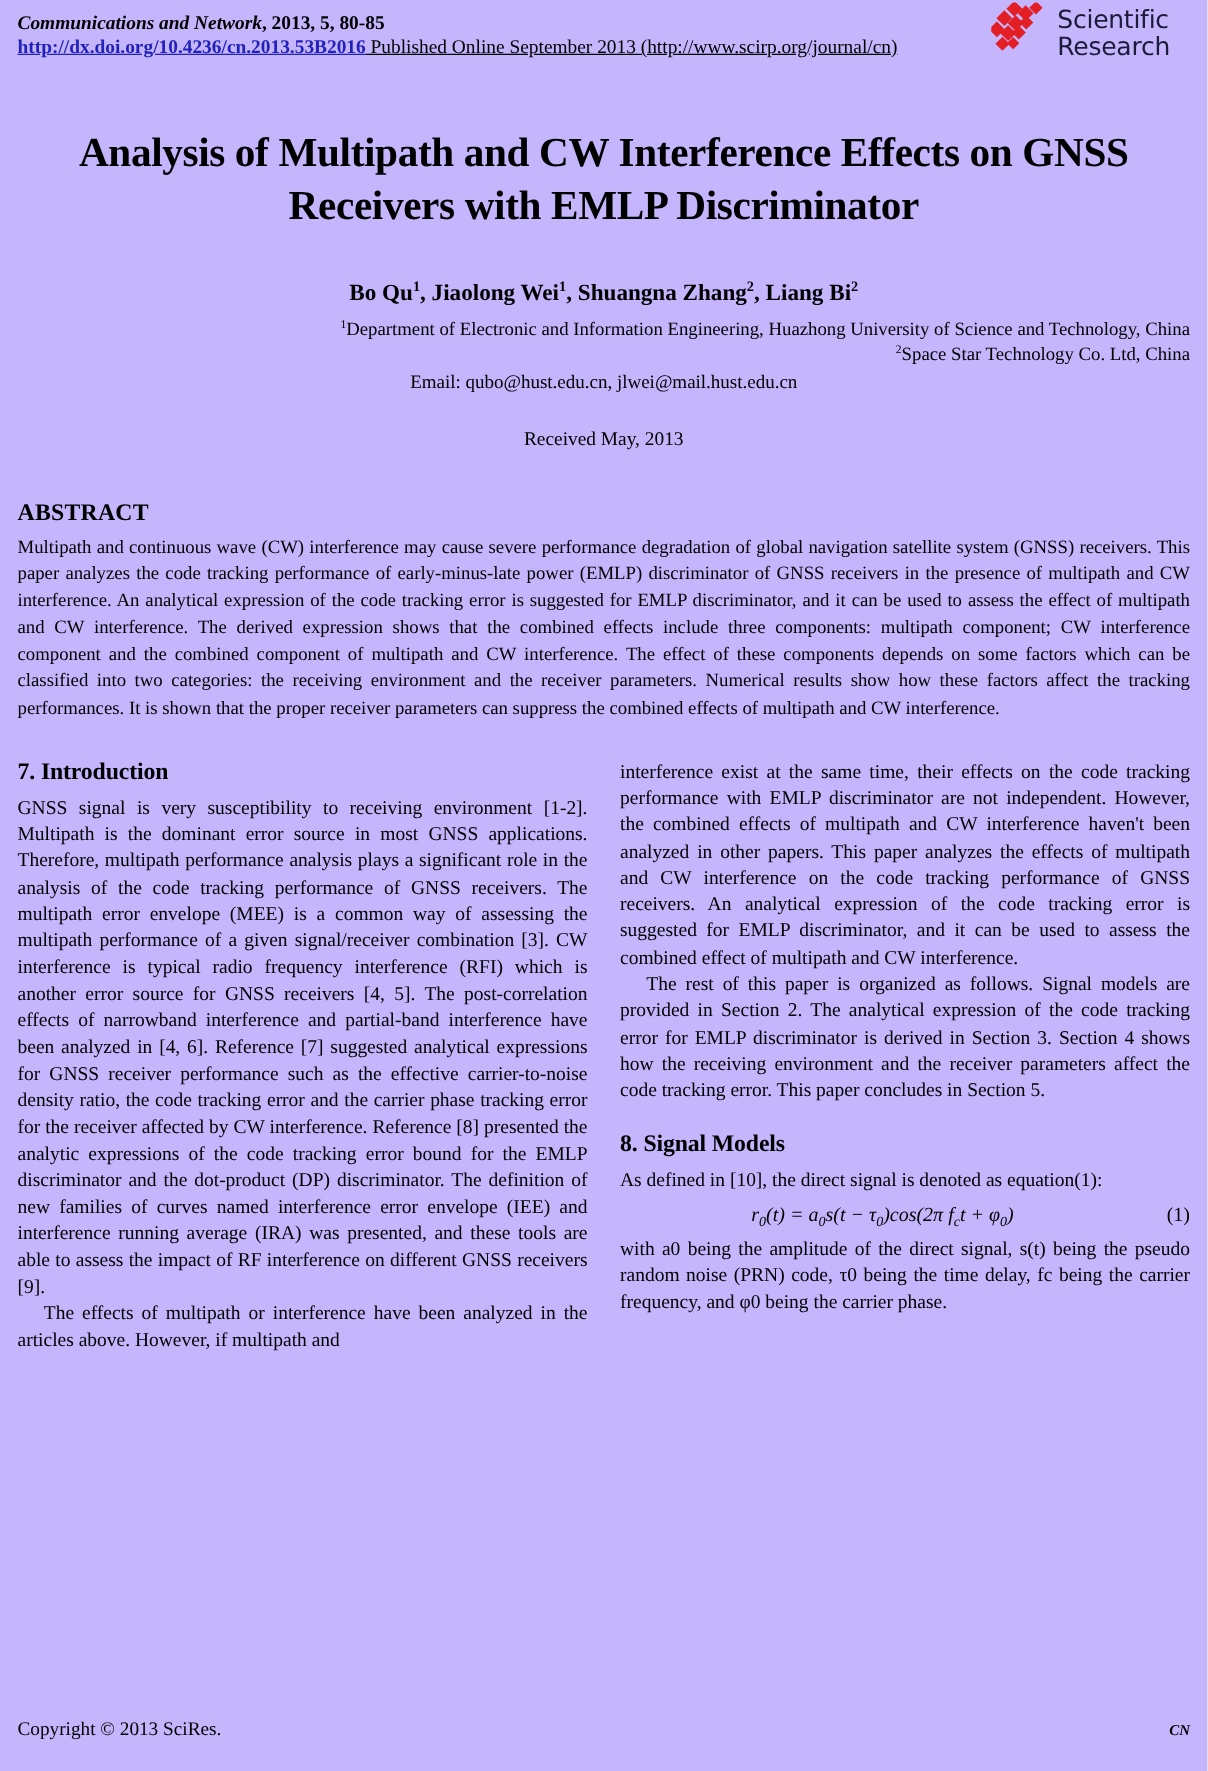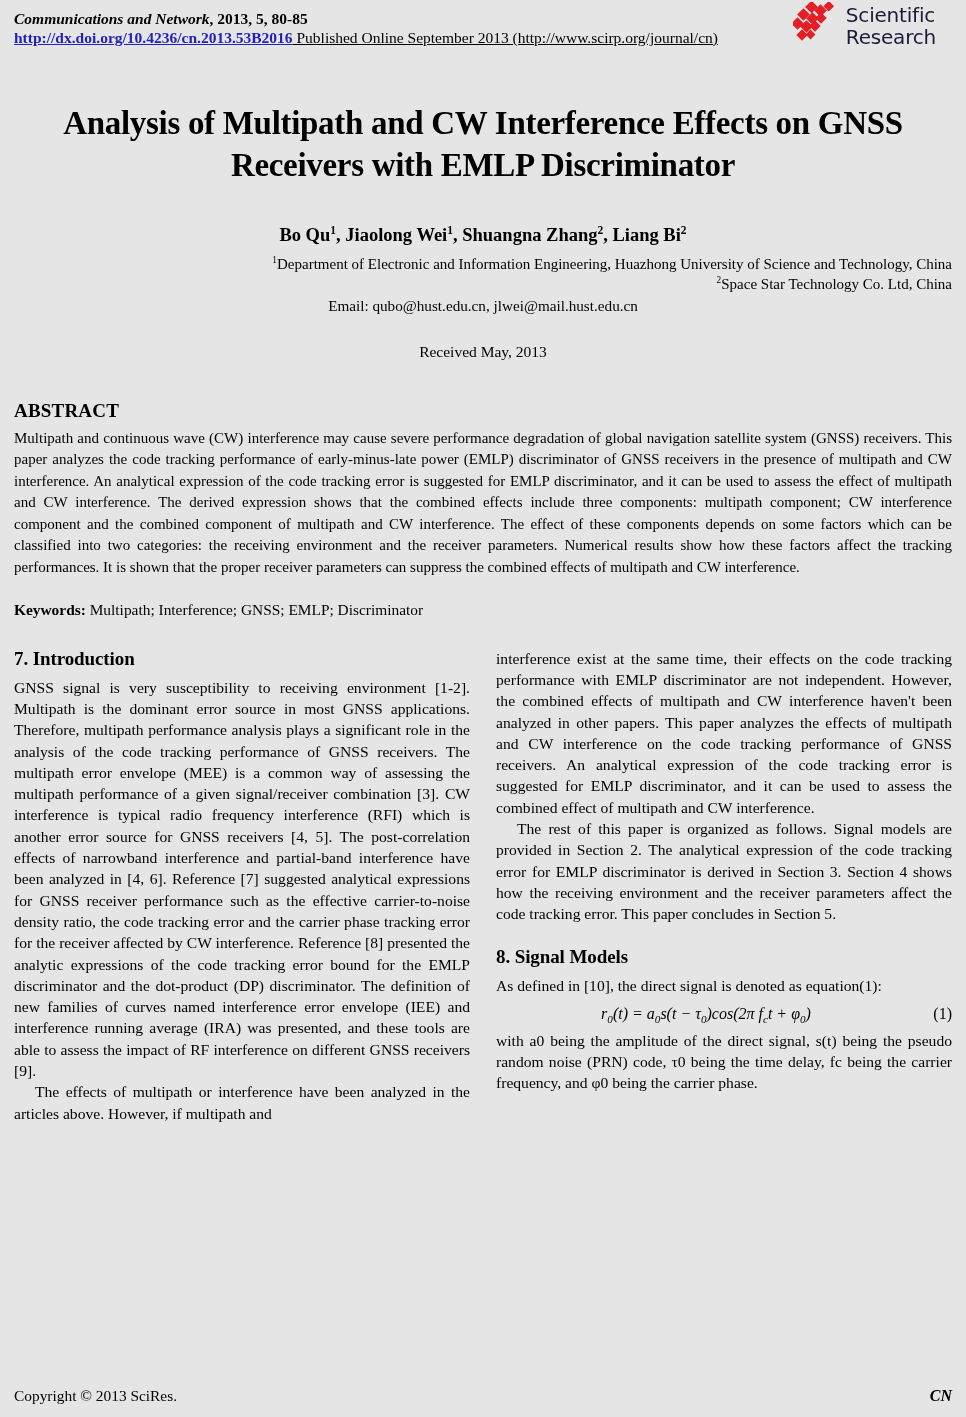--- a/index.html
+++ b/index.html
@@ -9,21 +9,21 @@
   }
   body {
     font-family: "Liberation Serif", "DejaVu Serif", serif;
     color: #000000;
   }
   .page {
     position: relative;
     width: 966px;
     height: 1417px;
     margin: 0 auto;
-    background: #e5e5e5;
+    background: #c4b5fd;
     overflow: hidden;
     box-sizing: border-box;
     padding: 0 14px;
   }
 
   
   .masthead {
     position: relative;
     padding-top: 9px;
     height: 58px;
@@ -174,30 +174,30 @@
   }
   .eq-num { width: 36px; text-align: right; }
   .mi { font-style: italic; }
   .sub { font-size: 0.7em; vertical-align: sub; line-height: 0; font-style: italic; }
 
   
   .footer {
     position: absolute;
     left: 14px;
     right: 14px;
-    bottom: 12px;
+    bottom: 24px;
     display: flex;
     justify-content: space-between;
     align-items: baseline;
     font-size: 15.4px;
   }
   .footer-right {
     font-weight: bold;
     font-style: italic;
-    font-size: 16px;
+    font-size: 12px;
   }
 </style>
 </head>
 <body>
 
 <div class="page">
 
   <div class="masthead">
     <div class="mast-line1">
       <span class="mast-journal">Communications and Network</span><span class="mast-issue">, 2013, 5, 80-85</span>
@@ -239,23 +239,20 @@
     <div><sup>1</sup><span>Department of Electronic and Information Engineering, Huazhong University of Science and Technology, China</span></div>
     <div><sup>2</sup><span>Space Star Technology Co. Ltd, China</span></div>
   </div>
   <div class="email">Email: qubo@hust.edu.cn, jlwei@mail.hust.edu.cn</div>
 
   <div class="received">Received May, 2013</div>
 
   <div class="abs-head">ABSTRACT</div>
   <div class="abs-body">Multipath and continuous wave (CW) interference may cause severe performance degradation of global navigation satellite system (GNSS) receivers. This paper analyzes the code tracking performance of early-minus-late power (EMLP) discriminator of GNSS receivers in the presence of multipath and CW interference. An analytical expression of the code tracking error is suggested for EMLP discriminator, and it can be used to assess the effect of multipath and CW interference. The derived expression shows that the combined effects include three components: multipath component; CW interference component and the combined component of multipath and CW interference. The effect of these components depends on some factors which can be classified into two categories: the receiving environment and the receiver parameters. Numerical results show how these factors affect the tracking performances. It is shown that the proper receiver parameters can suppress the combined effects of multipath and CW interference.</div>
 
-  <div class="keywords">
-    <b>Keywords:</b><span> Multipath; Interference; GNSS; EMLP; Discriminator</span>
-  </div>
 
   <div class="cols">
 
     <div class="col">
       <div class="sec-head">7. Introduction</div>
       <p class="para">GNSS signal is very susceptibility to receiving environment [1-2]. Multipath is the dominant error source in most GNSS applications. Therefore, multipath performance analysis plays a significant role in the analysis of the code tracking performance of GNSS receivers. The multipath error envelope (MEE) is a common way of assessing the multipath performance of a given signal/receiver combination [3]. CW interference is typical radio frequency interference (RFI) which is another error source for GNSS receivers [4, 5]. The post-correlation effects of narrowband interference and partial-band interference have been analyzed in [4, 6]. Reference [7] suggested analytical expressions for GNSS receiver performance such as the effective carrier-to-noise density ratio, the code tracking error and the carrier phase tracking error for the receiver affected by CW interference. Reference [8] presented the analytic expressions of the code tracking error bound for the EMLP discriminator and the dot-product (DP) discriminator. The definition of new families of curves named interference error envelope (IEE) and interference running average (IRA) was presented, and these tools are able to assess the impact of RF interference on different GNSS receivers [9].</p>
       <p class="para indent">The effects of multipath or interference have been analyzed in the articles above. However, if multipath and</p>
     </div>
 
     <div class="col">

